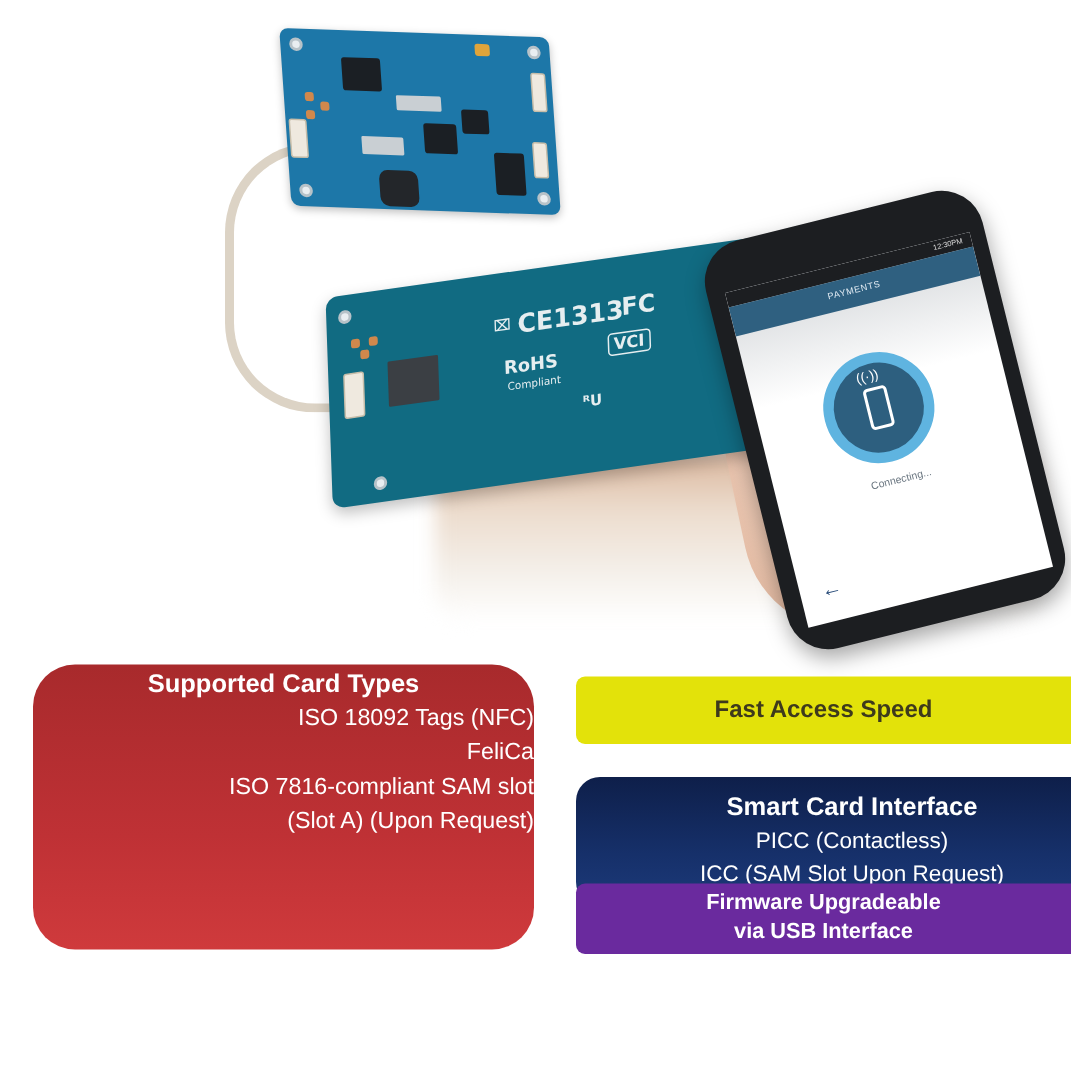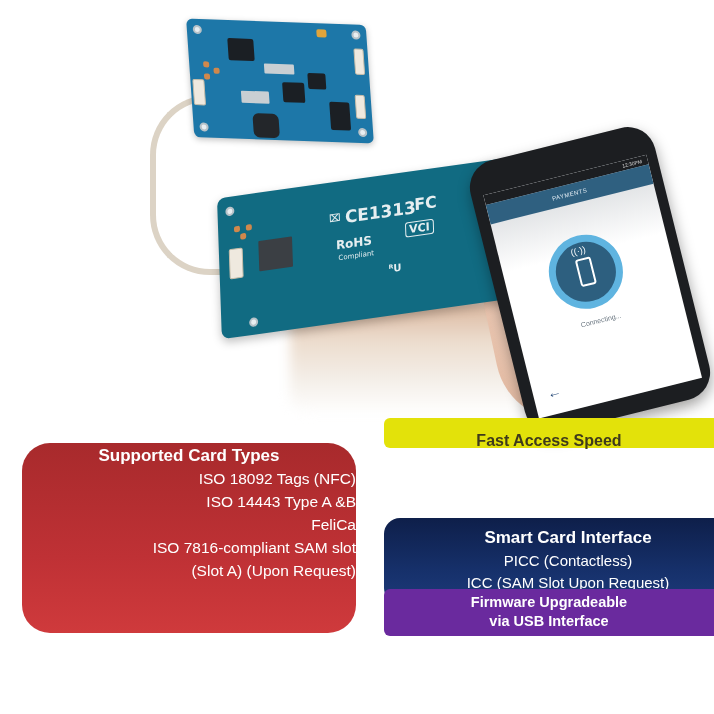--- a/index.html
+++ b/index.html
@@ -81,21 +81,21 @@
   .box-red {
     position: absolute; left: 22px; top: 443px; width: 334px; height: 190px;
     background: linear-gradient(180deg, #a82a2c 0%, #bf3135 60%, #cf3a3c 100%);
     border-radius: 28px;
     color: #ffffff; text-align: center; padding-top: 2px;
   }
   .box-red .title { font-weight: bold; font-size: 17px; line-height: 22px; }
   .box-red .line { font-size: 15.5px; line-height: 23px; text-align: right; }
 
   .box-yellow {
-    position: absolute; left: 384px; top: 418px; width: 330px; height: 30px;
+    position: absolute; left: 384px; top: 451px; width: 330px; height: 45px;
     background: #e3e20a; border-radius: 6px 0 0 6px;
     color: #3e3a1c; font-weight: bold; font-size: 16px; text-align: center; line-height: 45px;
   }
   .box-navy {
     position: absolute; left: 384px; top: 518px; width: 368px; height: 86px;
     background: linear-gradient(180deg, #0e1f4a 0%, #16306a 60%, #1c3a7a 100%);
     border-radius: 16px 0 0 16px;
     color: #ffffff; text-align: center; padding-top: 8px;
   }
   .box-navy .title { font-weight: bold; font-size: 17px; line-height: 24px; }
@@ -165,21 +165,20 @@
       </div>
       <div class="connecting">Connecting...</div>
       <div class="back-arrow">←</div>
     </div>
   </div>
 </div>
 
 <div class="box-red">
   <div class="title">Supported Card Types</div>
   <div class="line">ISO 18092  Tags (NFC)</div>
-  <div class="line">ISO 14443 Type A &amp;B</div>
   <div class="line">FeliCa</div>
   <div class="line">ISO 7816-compliant SAM slot</div>
   <div class="line">(Slot A) (Upon Request)</div>
 </div>
 
 <div class="box-yellow">Fast Access Speed</div>
 
 <div class="box-navy">
   <div class="title">Smart Card Interface</div>
   <div class="line">PICC (Contactless)</div>

